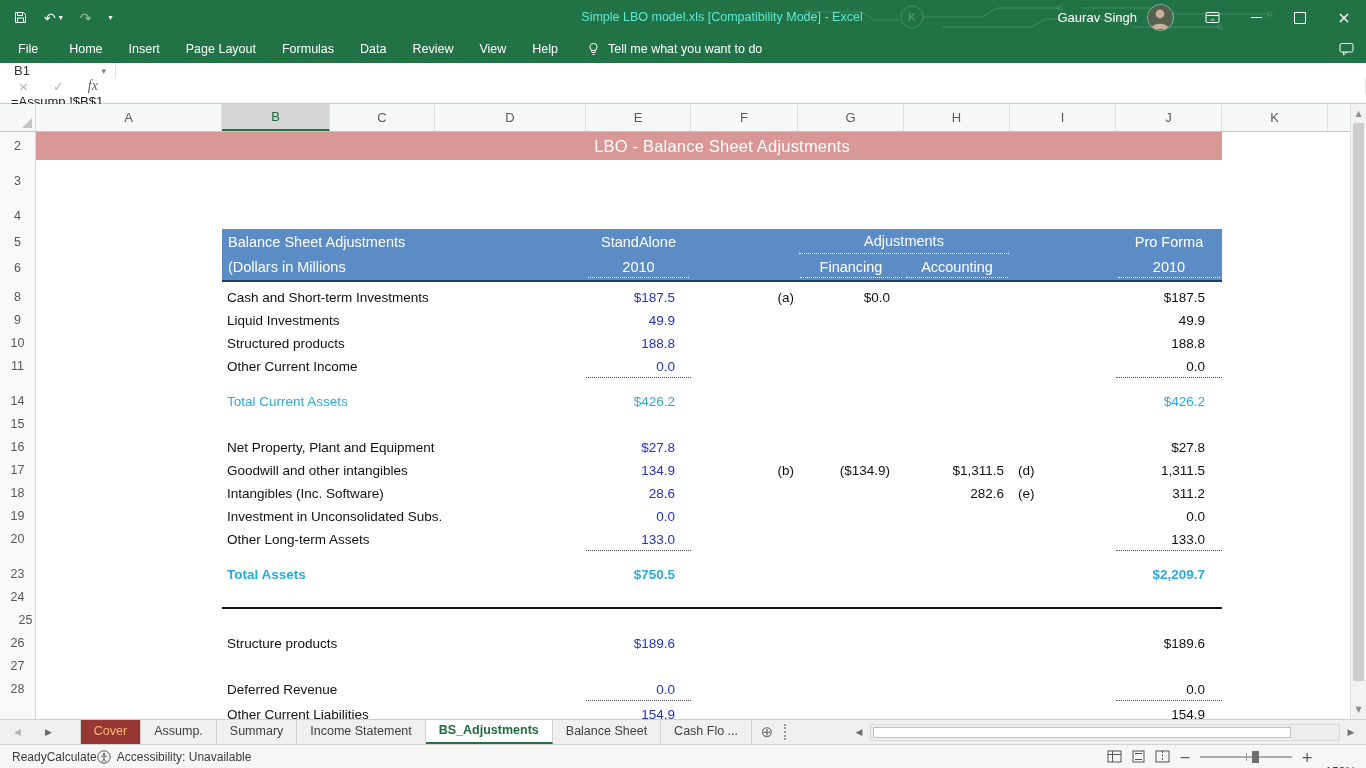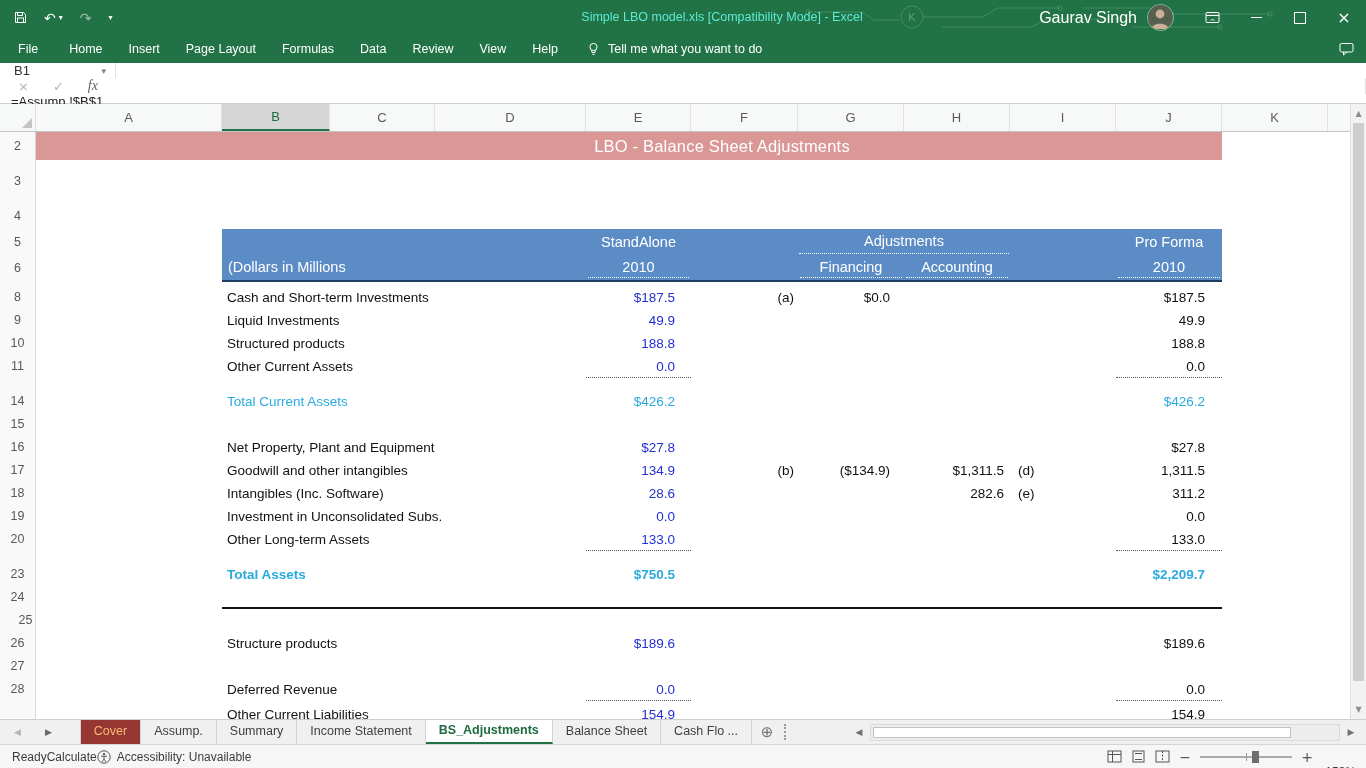--- a/index.html
+++ b/index.html
@@ -10,21 +10,21 @@
   
   .titlebar{position:absolute;top:0;left:0;width:100%;height:35px;background:#217346;}
   .circuit{position:absolute;right:84px;top:0;pointer-events:none;z-index:1;}
   .qat{position:absolute;left:14px;top:0;height:35px;display:flex;align-items:center;gap:17px;z-index:2;}
   .qat-btn{display:flex;align-items:center;gap:3px;color:#fff;font-size:14px;cursor:default;}
   .qcaret{font-size:8px;color:#fff;}
   .redo{opacity:.55;}
   .doc-title{position:absolute;top:0;left:0;width:100%;height:35px;line-height:35px;text-align:center;
              color:#5eead4;font-size:12.5px;z-index:1;padding-left:39px;}
   .tb-right{position:absolute;right:0;top:0;height:35px;display:flex;align-items:center;z-index:2;}
-  .user-name{color:#fff;font-size:16px;margin-right:10px;}
+  .user-name{color:#fff;font-size:13px;margin-right:10px;}
   .avatar{width:25px;height:25px;border-radius:50%;overflow:hidden;margin-right:16px;border:1px solid rgba(255,255,255,.5);display:block;}
   .ribbon-opts{width:40px;}
   .win-btn{width:44px;height:35px;display:flex;align-items:center;justify-content:center;color:#fff;font-size:16px;}
   .min-bar{width:11px;height:1px;background:#fff;display:block;}
   .max-box{width:10px;height:10px;border:1px solid #fff;display:block;}
 
   
   .ribbonbar{position:absolute;top:35px;left:0;width:100%;height:28px;background:#217346;display:flex;align-items:center;}
   .rtabs{display:flex;align-items:stretch;height:28px;}
   .rtab{color:#fff;font-size:12.5px;line-height:28px;padding:0 13px;white-space:nowrap;}
@@ -269,20 +269,21 @@
       <div class="ch" style="left: 1010px; width: 106px;">I</div>
       <div class="ch" style="left: 1116px; width: 106px;">J</div>
       <div class="ch" style="left: 1222px; width: 106px;">K</div>
     </div>
 
   <div class="grid">
     <div class="banner">
       <span class="banner-text">LBO - Balance Sheet Adjustments</span>
     </div>
     <div class="bluehdr">
+      <span class="bh bh-title">Balance Sheet Adjustments</span>
       <span class="bh bh-standalone">StandAlone</span>
       <span class="bh bh-adjust">Adjustments</span>
       <span class="bh bh-proforma">Pro Forma</span>
       <span class="bh bh-sub">(Dollars in Millions</span>
       <span class="bh bh-y1">2010</span>
       <span class="bh bh-fin">Financing</span>
       <span class="bh bh-acc">Accounting</span>
       <span class="bh bh-y2">2010</span>
     </div>
     <div>
@@ -297,21 +298,21 @@
           <div class="c c-label dark">Liquid Investments</div>
           <div class="c c-e blue">49.9</div>
           <div class="c c-j dark">49.9</div>
         </div>
         <div class="grow" style="top: 200px; height: 23px; line-height: 23px;">
           <div class="c c-label dark">Structured products</div>
           <div class="c c-e blue">188.8</div>
           <div class="c c-j dark">188.8</div>
         </div>
         <div class="grow" style="top: 223px; height: 23px; line-height: 23px;">
-          <div class="c c-label dark">Other Current Assets</div>
+          <div class="c c-label dark">Other Current Income</div>
           <div class="c c-e blue dotted">0.0</div>
           <div class="c c-j dark dotted">0.0</div>
         </div>
         <div class="grow" style="top: 258px; height: 23px; line-height: 23px;">
           <div class="c c-label cyan">Total Current Assets</div>
           <div class="c c-e cyan">$426.2</div>
           <div class="c c-j cyan">$426.2</div>
         </div>
         <div class="grow" style="top: 304px; height: 23px; line-height: 23px;">
           <div class="c c-label dark">Net Property, Plant and Equipment</div>

